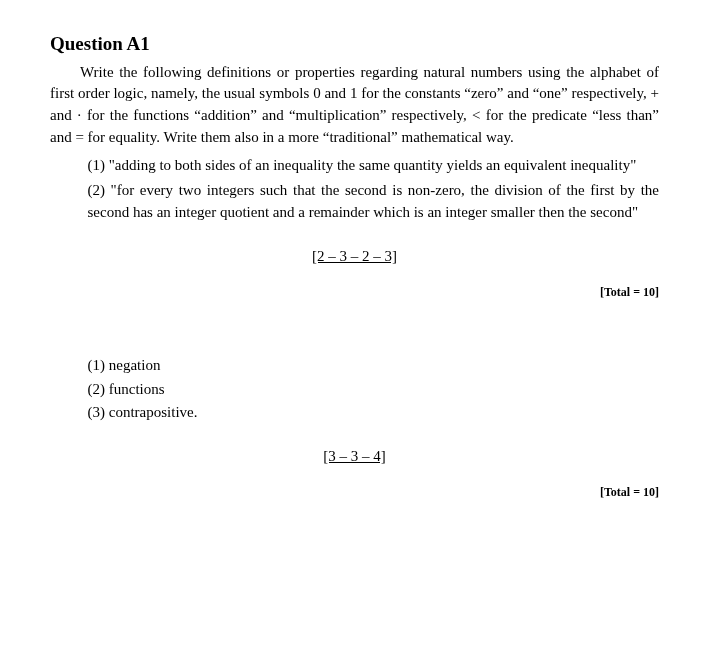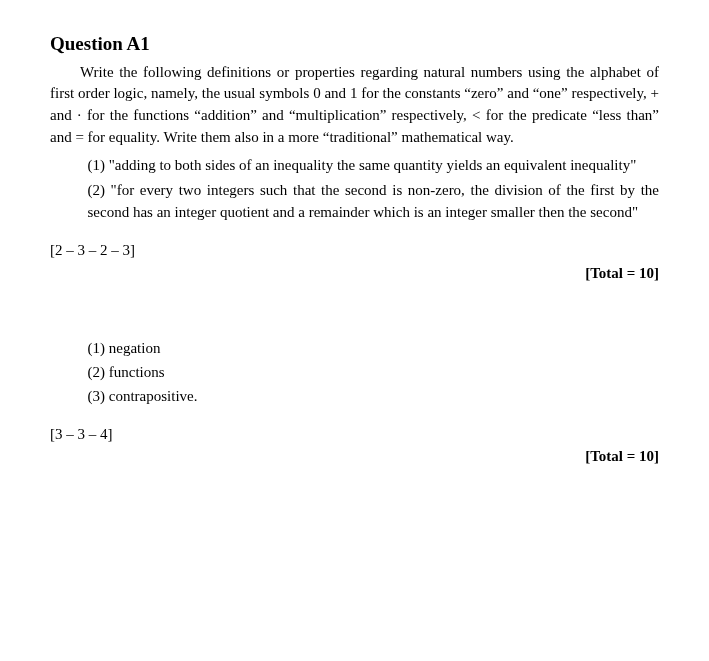--- a/index.html
+++ b/index.html
@@ -40,29 +40,30 @@
       margin-top: 4px;
     }
 
     .sub-item {
       text-align: justify;
       margin-bottom: 2px;
       padding-left: 0;
     }
 
     .marks-line {
-      text-align: left;
-      margin-top: 16px;
+      text-align: center;
+      margin-top: 22px;
       font-size: 15px;
+      text-decoration: underline;
     }
 
     .total-line {
       text-align: right;
-      font-size: 15px;
-      margin-top: 1px;
+      font-size: 12px;
+      margin-top: 16px;
     }
 
     .total-bold {
       font-weight: bold;
     }
 
     .spacer {
       height: 20px;
     }
   </style>

